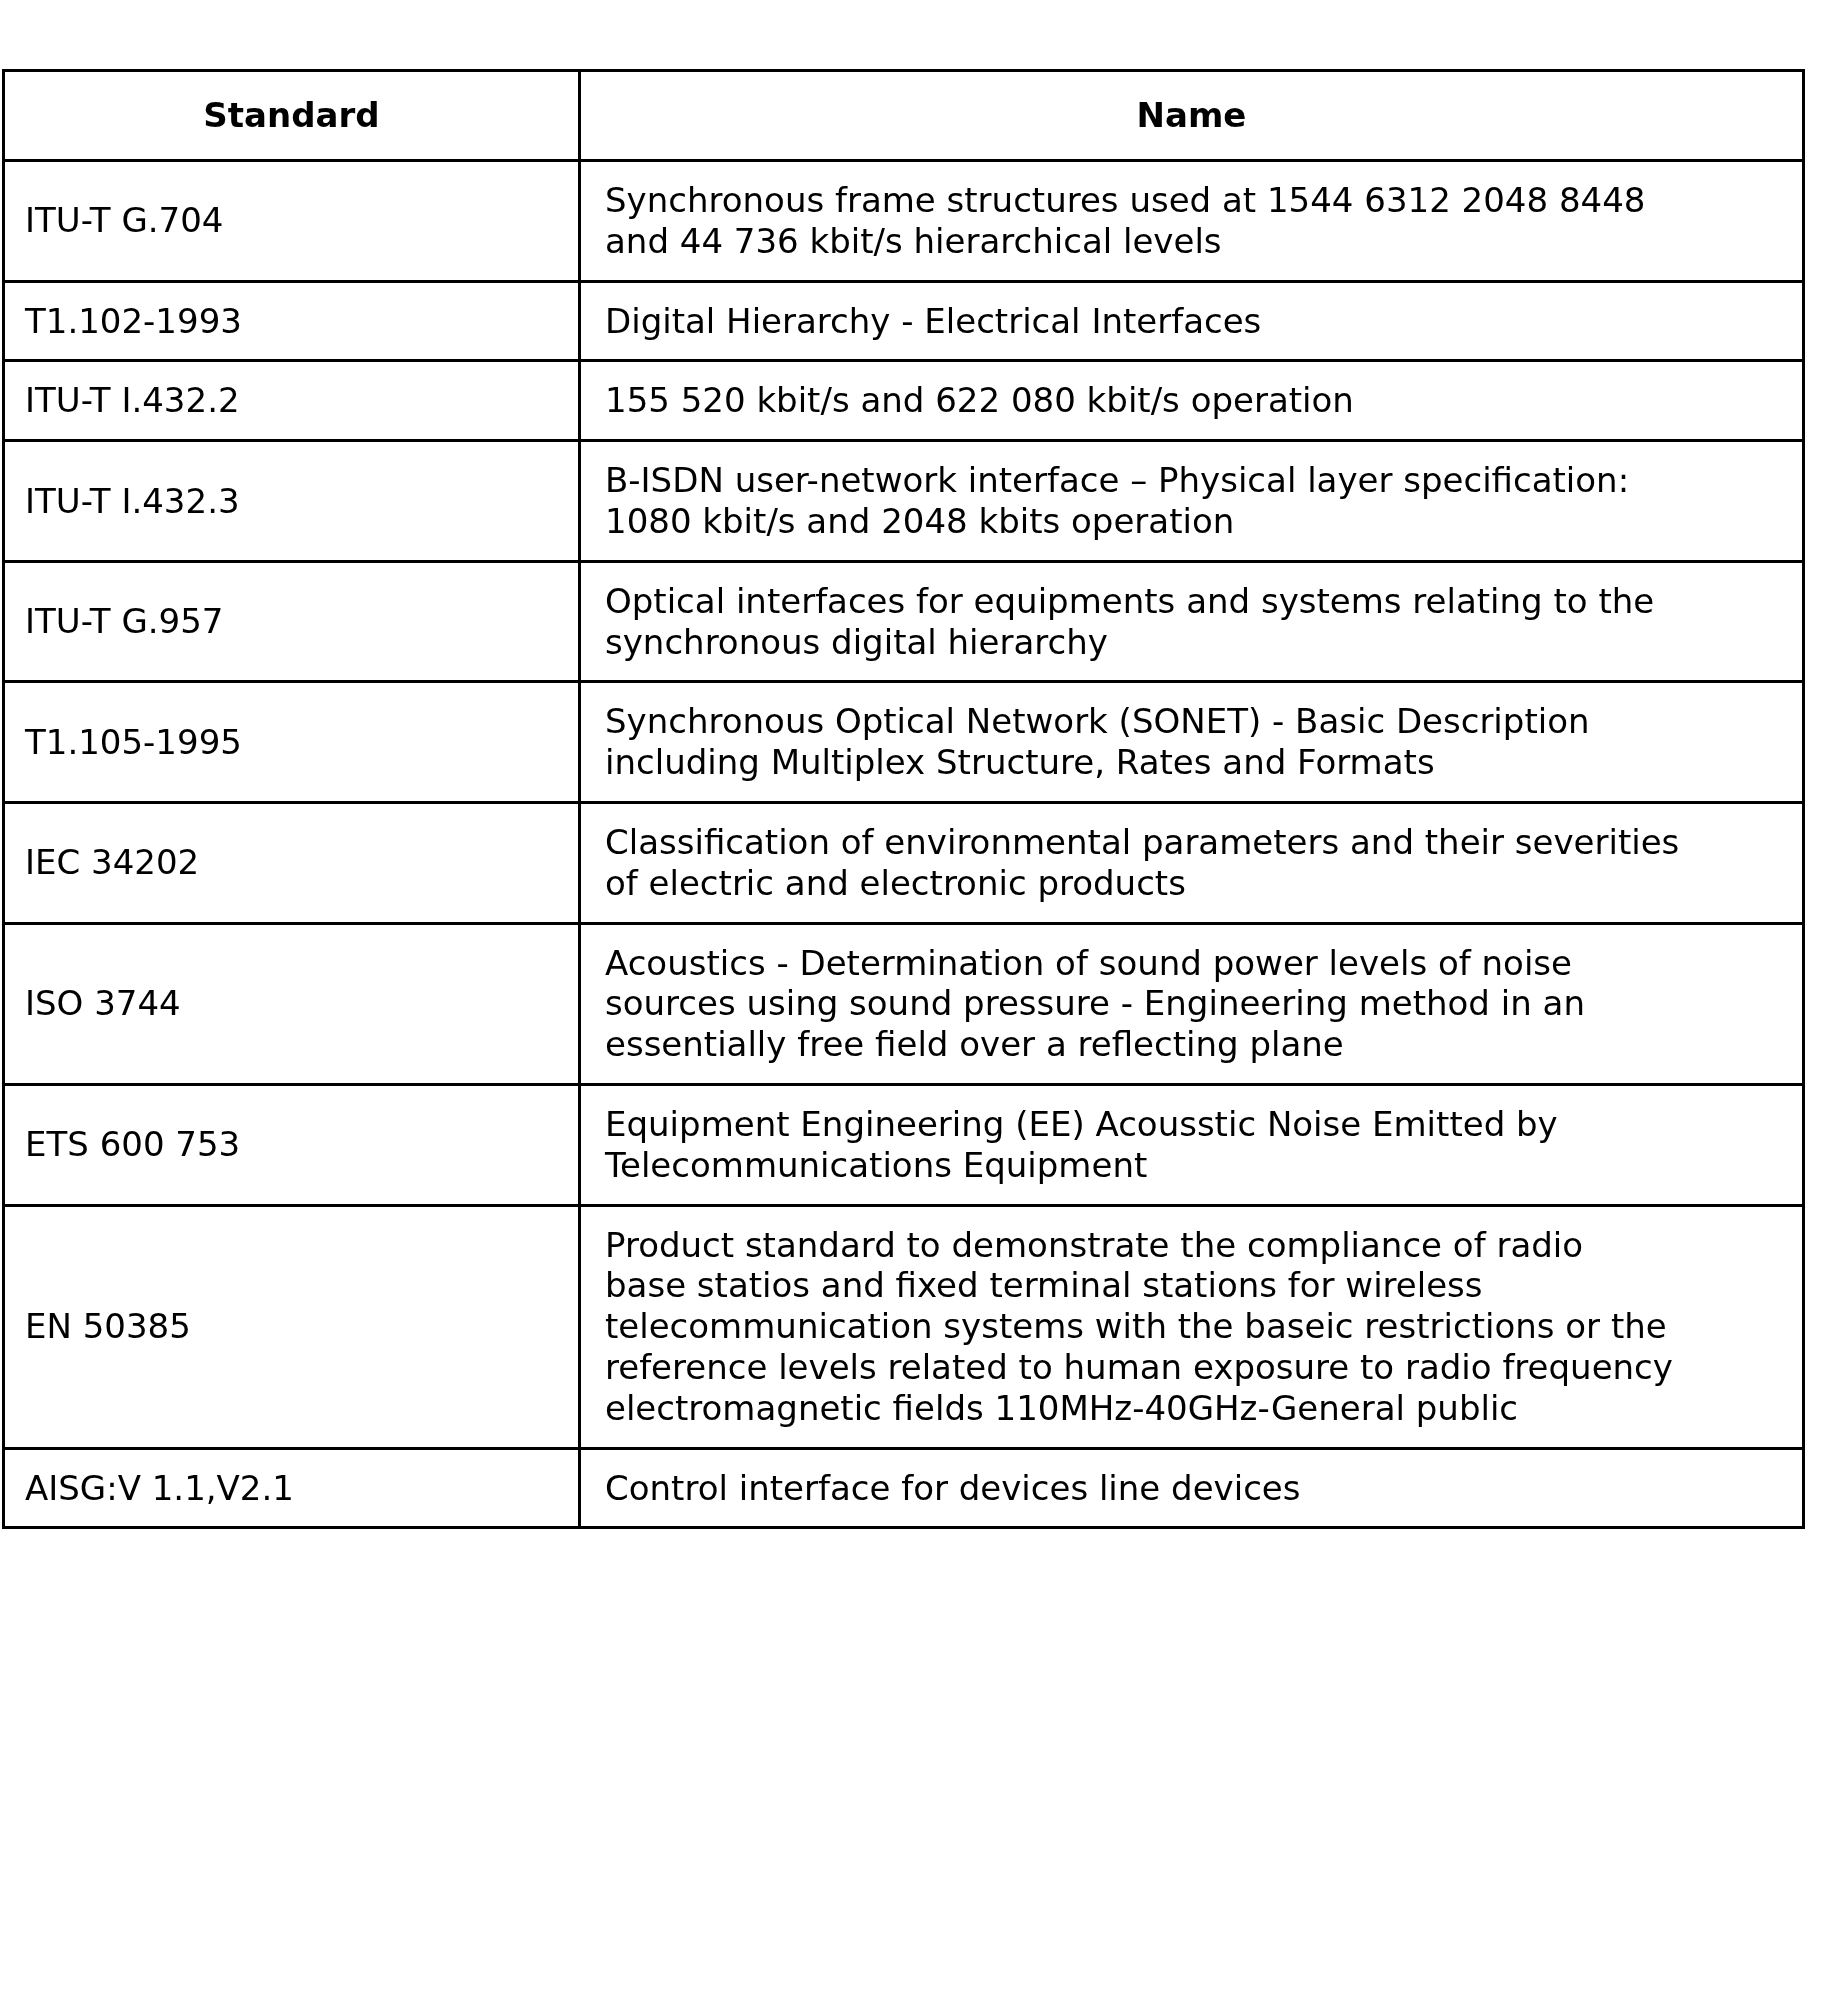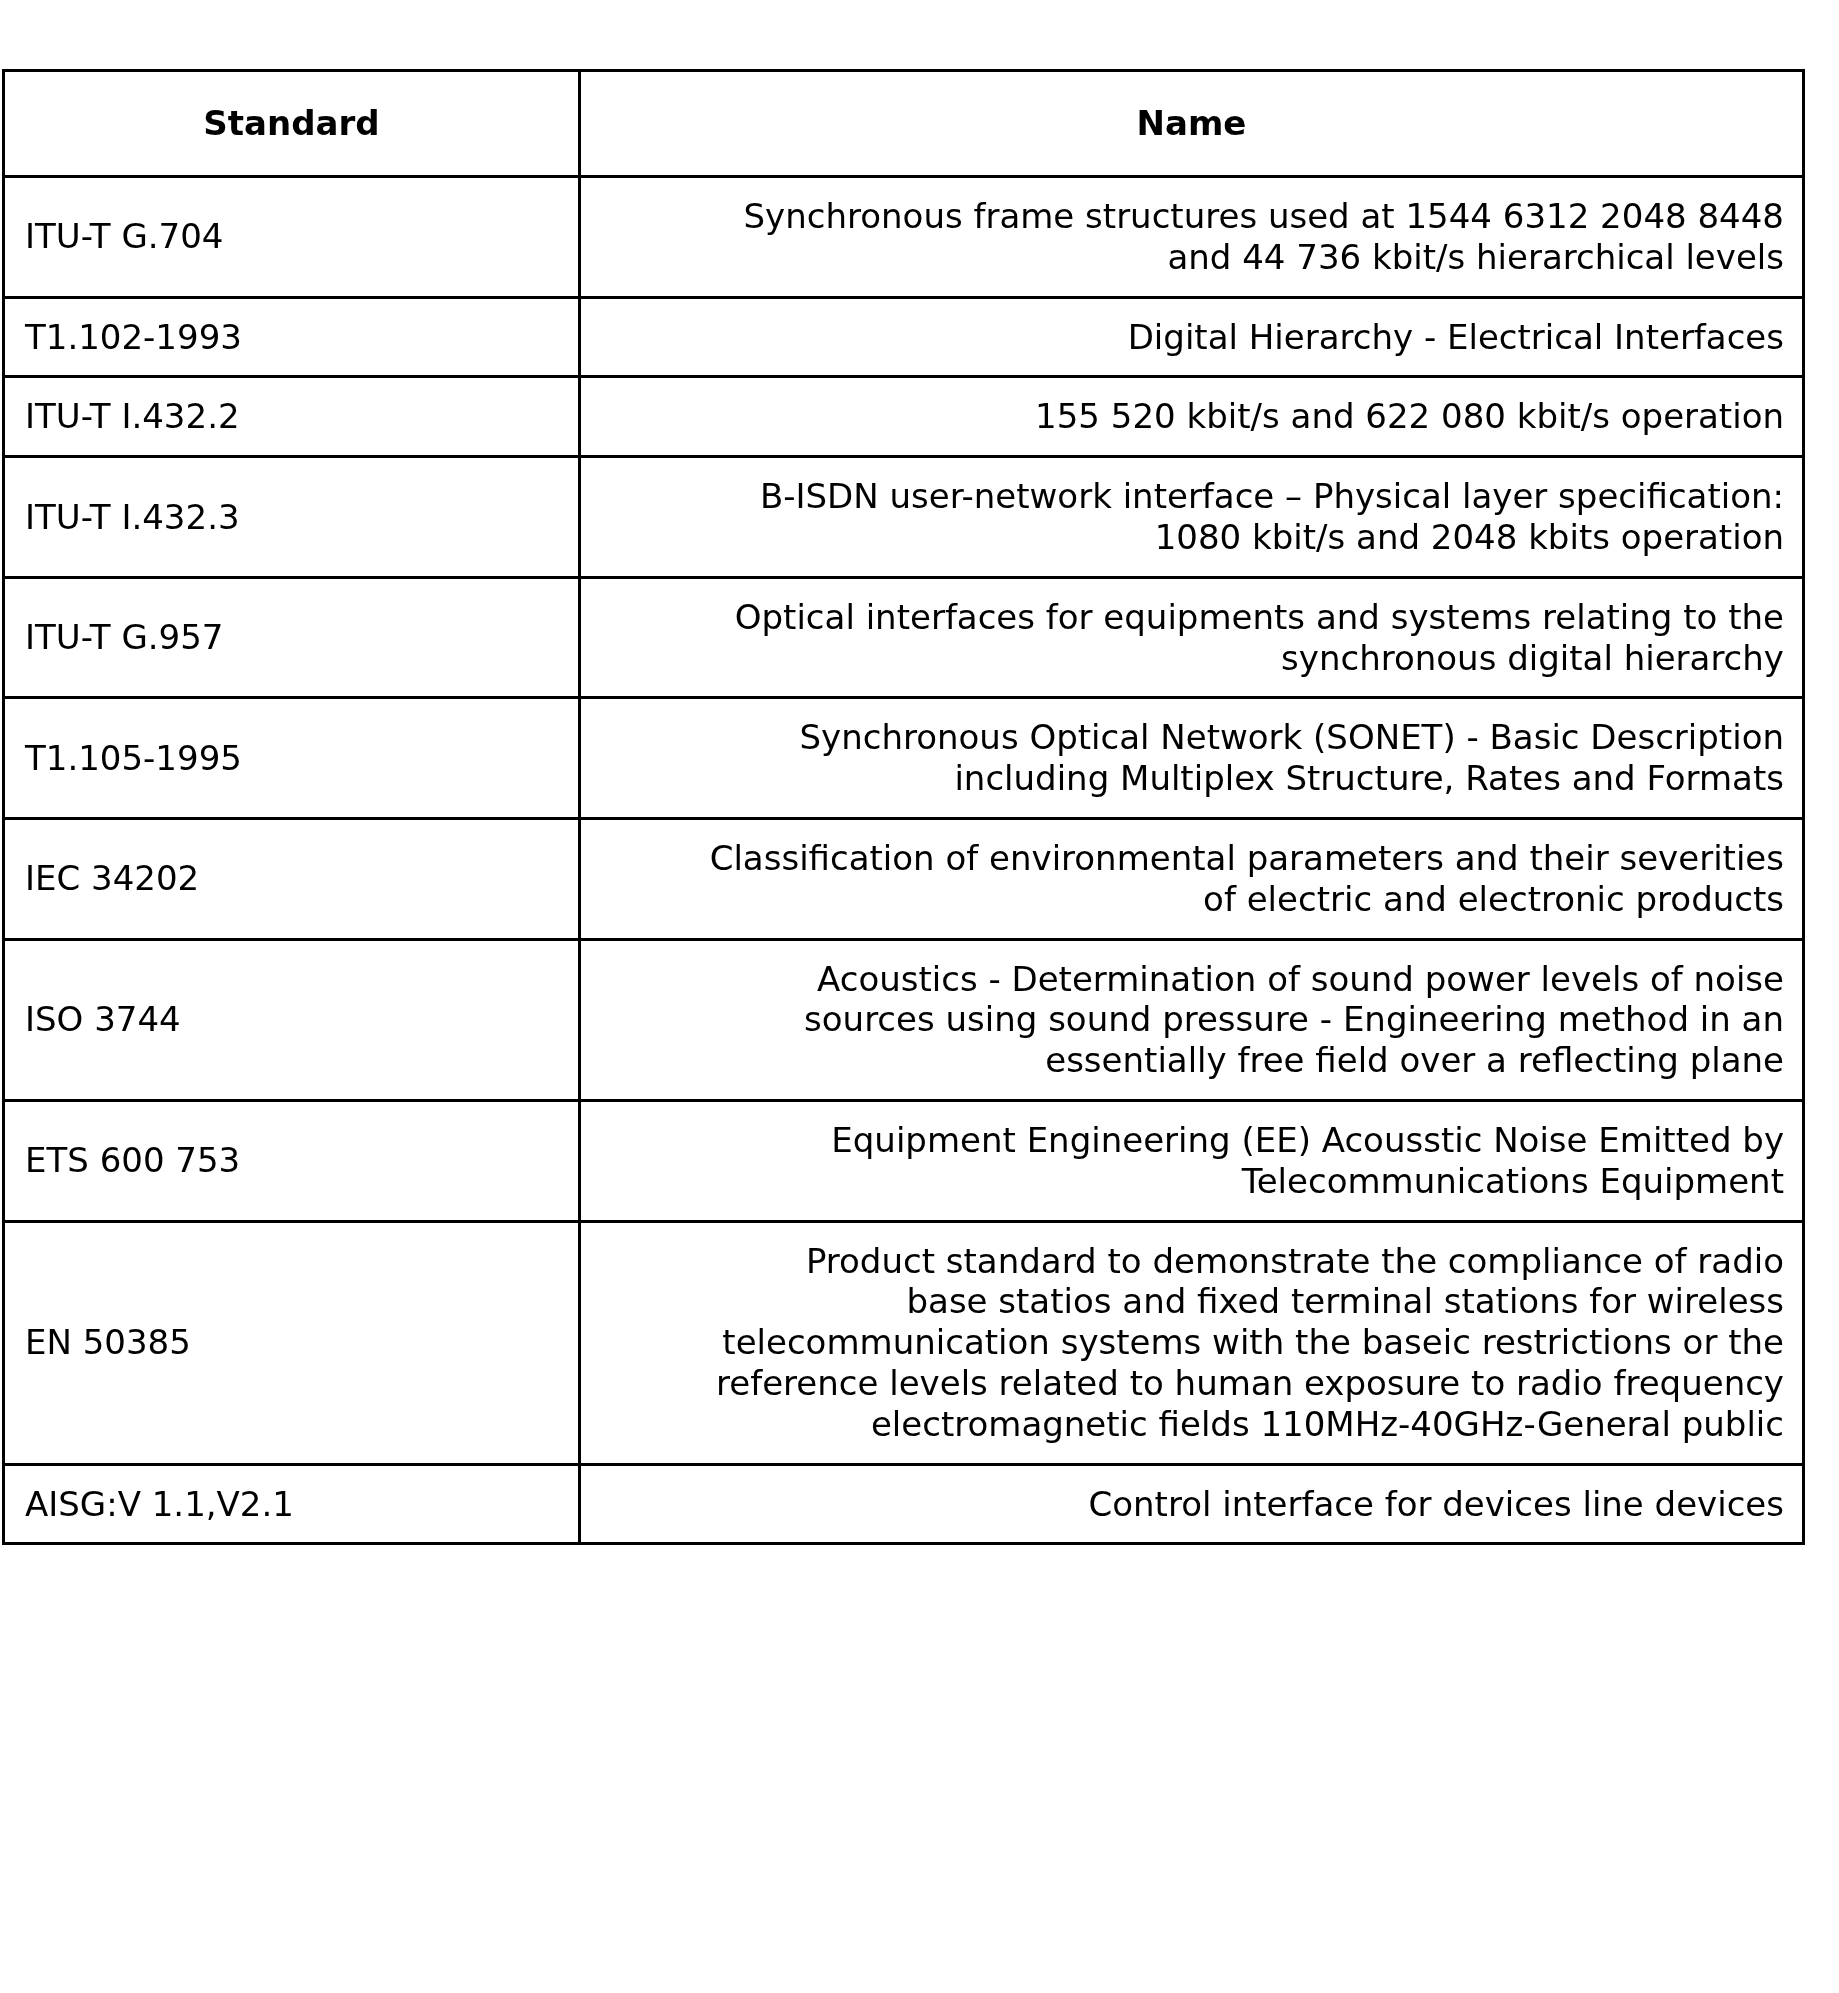--- a/index.html
+++ b/index.html
@@ -40,38 +40,37 @@
     vertical-align: middle;
     padding: 0;
   }
 
   .standards-table thead th {
     text-align: center;
     font-weight: bold;
     font-size: 34px;
     line-height: 1.15;
     height: 71px;
-    padding: 16px 10px;
+    padding: 8px 10px;
   }
 
   .standards-table tbody td {
     font-size: 34px;
     line-height: 1.20;
     font-weight: normal;
     padding: 18px 18px 18px 22px;
     text-align: left;
     white-space: pre-line;
   }
 
   .standards-table tbody td.cell-standard {
     padding-left: 20px;
   }
   .standards-table tbody td.cell-name {
     padding-left: 24px;
-    text-align: right;
   }
 </style>
 </head>
 <body>
 
 <div class="page">
   <table class="standards-table">
     <colgroup>
       <col class="col-standard">
       <col class="col-name">

